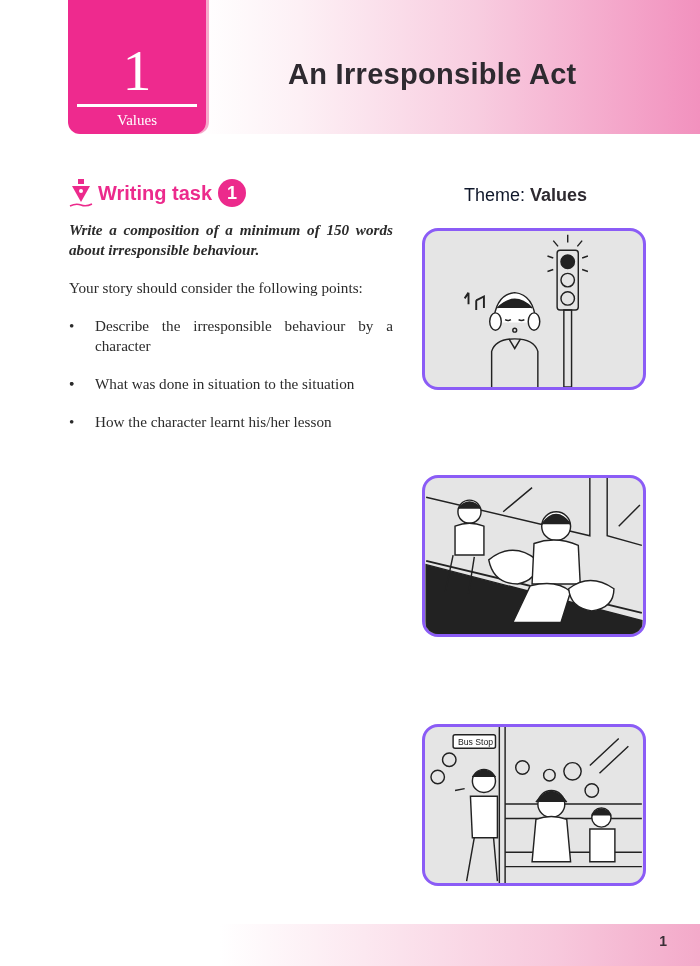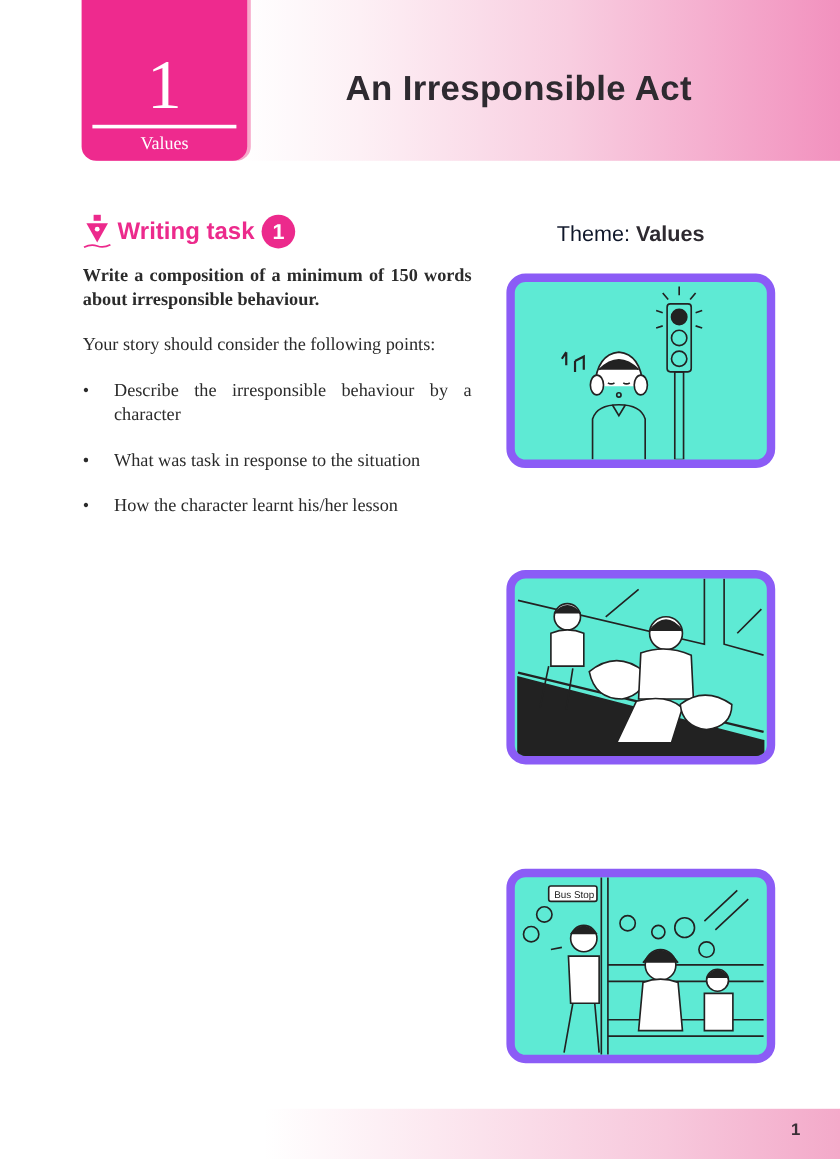--- a/index.html
+++ b/index.html
@@ -10,26 +10,26 @@
   .chapter-rule { position:absolute; left:9px; right:9px; top:104px; height:3px; background:#fff; }
   .chapter-label { position:absolute; left:0; width:100%; top:112px; text-align:center; color:#fff; font-size:15px; }
   .page-title { position:absolute; left:288px; top:58px; font-family:"Liberation Sans", sans-serif; font-weight:bold; font-size:29px; color:#2e2a30; letter-spacing:0.3px; }
   .task-heading { position:absolute; left:68px; top:178px; display:flex; align-items:center; color:#ec2a8c; font-family:"Liberation Sans", sans-serif; font-weight:bold; font-size:20px; }
   .pen-icon { width:26px; height:30px; margin-right:4px; }
   .task-num { display:inline-flex; align-items:center; justify-content:center; width:28px; height:28px; border-radius:50%; background:#ec2a8c; color:#fff; font-size:18px; margin-left:6px; }
   .theme { position:absolute; left:464px; top:185px; font-family:"Liberation Sans", sans-serif; font-size:18px; }
   .theme-label { color:#0f172a; }
   .theme-value { color:#2e2a30; font-weight:bold; }
   .content { position:absolute; left:69px; top:220px; width:324px; font-size:15.2px; line-height:20px; }
-  .instruction { font-weight:bold; text-align:justify; margin:0 0 18px 0; }
+  .instruction { font-style:italic; font-weight:bold; text-align:justify; margin:0 0 18px 0; }
   .para { margin:0 0 18px 0; text-align:justify; }
   .bullets { list-style:none; padding:0; margin:0; }
   .bullets li { position:relative; padding-left:26px; margin-bottom:18px; text-align:justify; }
   .bullets li .dot { position:absolute; left:0; top:0; }
-  .picture { position:absolute; left:422px; width:224px; height:162px; border:7px solid #8b5cf6; border-radius:16px; background:#5eead4; overflow:hidden; box-sizing:border-box;text-decoration:underline; }
+  .picture { position:absolute; left:422px; width:224px; height:162px; border:3px solid #8b5cf6; border-radius:16px; background:#e5e5e5; overflow:hidden; box-sizing:border-box;text-decoration:underline; }
   .pic1 { top:228px; } .pic2 { top:475px; } .pic3 { top:724px; }
   .picture svg { width:100%; height:100%; display:block; }
   .footer-band { position:absolute; left:220px; top:924px; width:480px; height:42px; background:linear-gradient(90deg, #ffffff 0%, #fce8f0 30%, #f7c8dc 70%, #f3a9c9 100%); }
   .page-number { position:absolute; right:33px; top:933px; font-family:"Liberation Sans", sans-serif; font-weight:bold; font-size:14px; color:#3a2f36; }
 </style>
 </head>
 <body>
 
 <div class="header-band"></div>
 <div class="chapter-tab">
@@ -54,21 +54,21 @@
   <span class="theme-label">Theme:</span>
   <span class="theme-value">Values</span>
 </div>
 
 <div class="content">
   <p class="instruction">Write a composition of a minimum of 150 words about irresponsible behaviour.</p>
   <p class="para">Your story should consider the following points:</p>
   <ul class="bullets">
     <li><span class="dot">•</span><span>Describe the irresponsible behaviour by a character</span></li>
     <li><span class="dot">•</span></li>
-    <li><span class="dot">•</span><span>What was task in response to the situation</span></li>
+    <li><span class="dot">•</span><span>What was done in situation to the situation</span></li>
     <li><span class="dot">•</span><span>How the character learnt his/her lesson</span></li>
   </ul>
 </div>
 
 <div class="picture pic1">
   <svg viewBox="0 0 224 162" fill="none" stroke="#222" stroke-width="1.5">
     <rect x="136" y="20" width="22" height="62" rx="3"></rect>
     <circle cx="147" cy="32" r="7" fill="#222"></circle>
     <circle cx="147" cy="51" r="7"></circle>
     <circle cx="147" cy="70" r="7"></circle>

